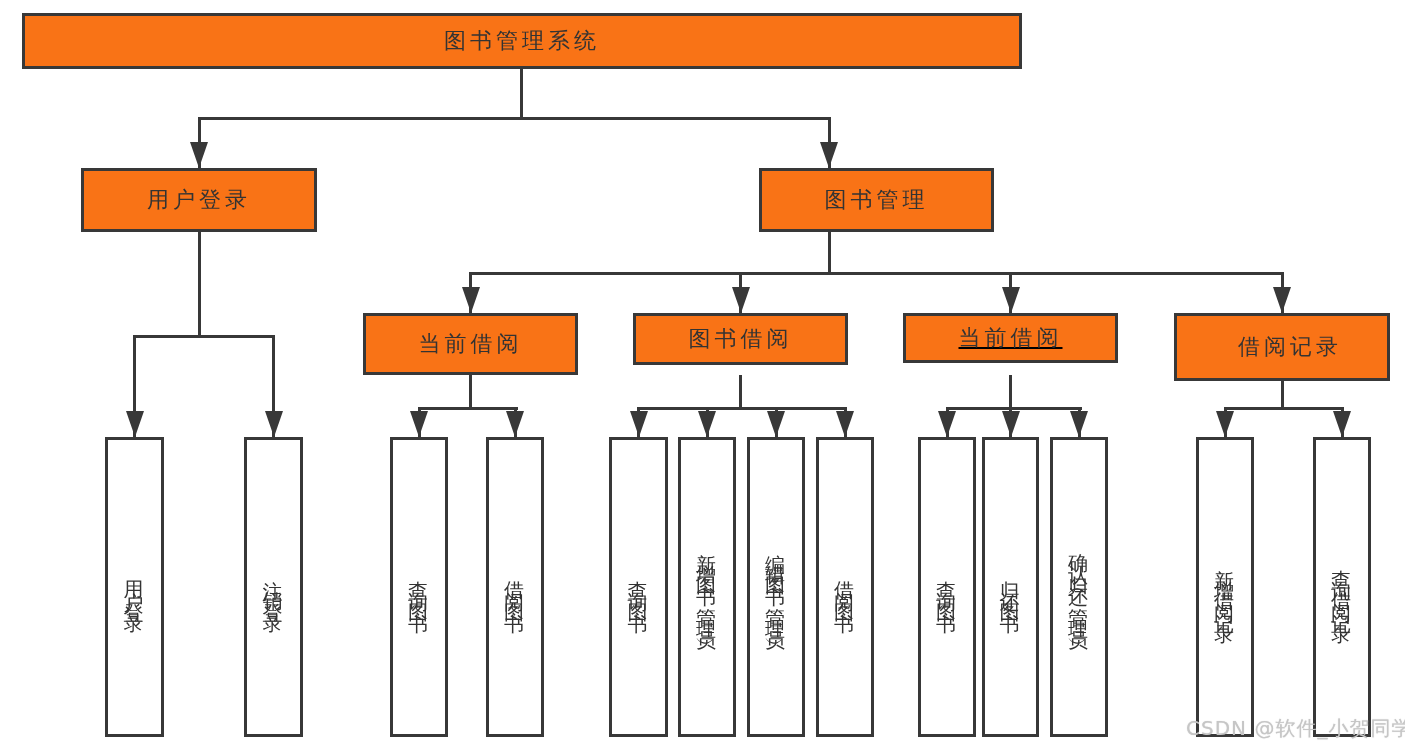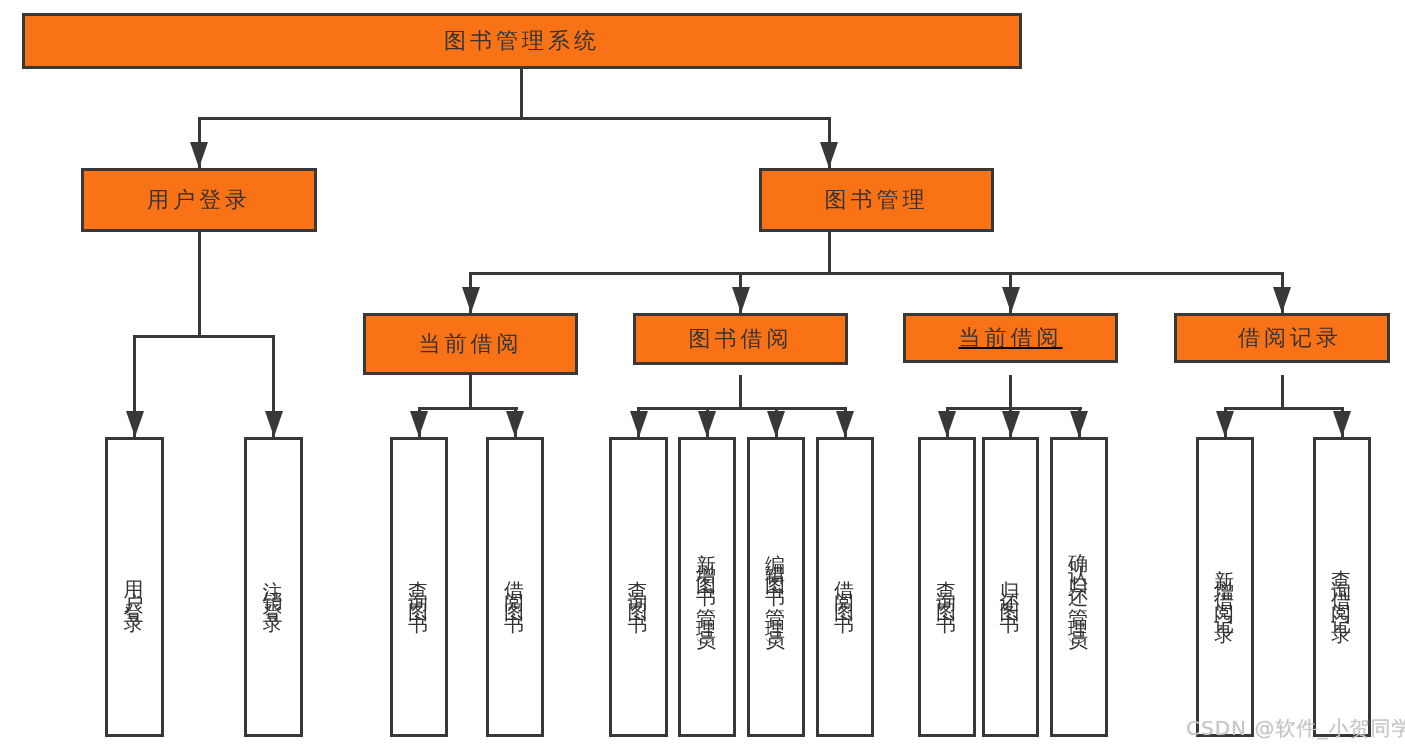--- a/index.html
+++ b/index.html
@@ -102,21 +102,21 @@
 
   <div class="hnode" style="left:363px;top:313px;width:215px;height:62px;">
     <span>当前借阅</span>
   </div>
   <div class="hnode" style="left:633px;top:313px;width:215px;height:52px;">
     <span>图书借阅</span>
   </div>
   <div class="hnode" style="left:903px;top:313px;width:215px;height:50px;text-decoration:underline;">
     <span>当前借阅</span>
   </div>
-  <div class="hnode" style="left:1174px;top:313px;width:216px;height:50px;padding-left:16px;">
+  <div class="hnode" style="left:1174px;top:313px;width:216px;height:68px;padding-left:16px;">
     <span>借阅记录</span>
   </div>
 
   <div class="vnode" style="left:105px;width:59px;">
     <span>用户登录</span>
   </div>
   <div class="vnode" style="left:244px;width:59px;">
     <span>注销登录</span>
   </div>
 

